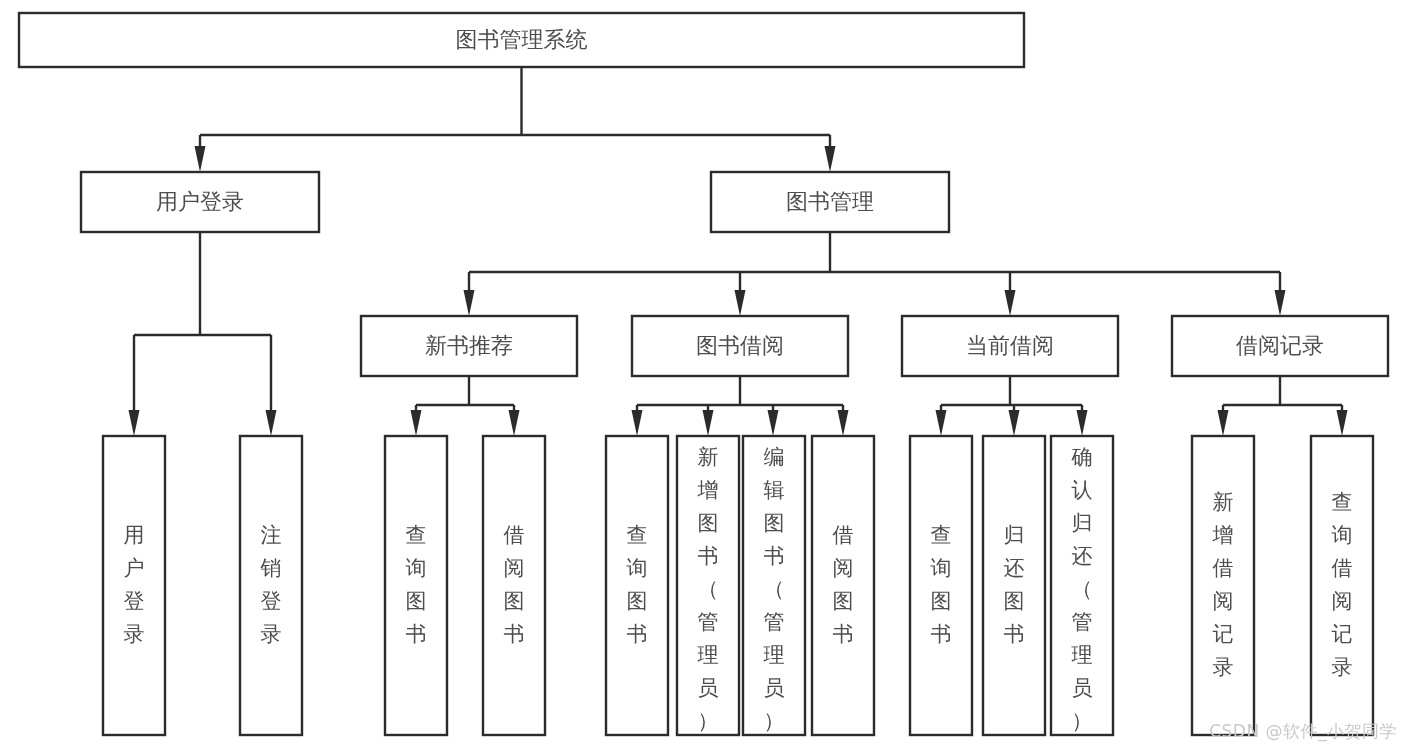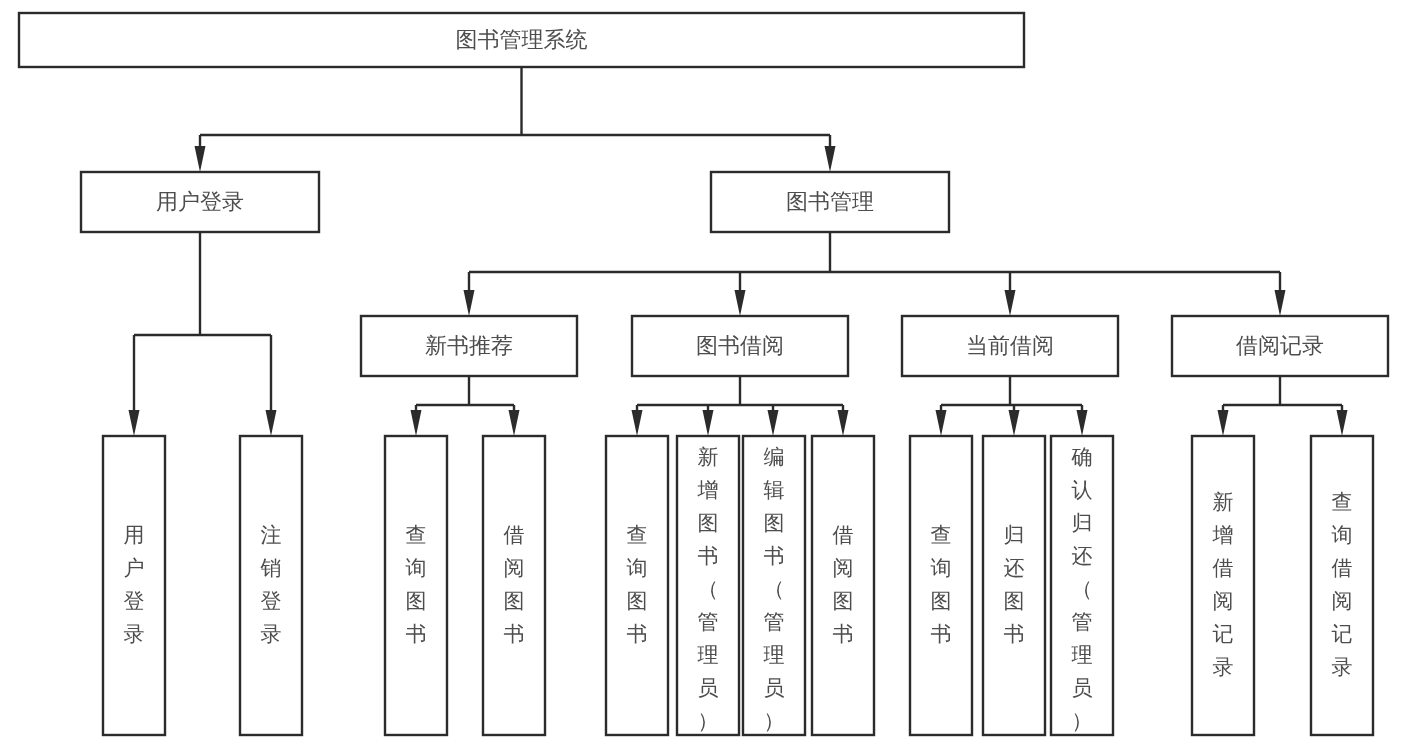--- a/index.html
+++ b/index.html
@@ -212,13 +212,14 @@
       </g>
       <g>
         <rect class="node-box" x="1192" y="436" width="62" height="299"></rect>
         <text class="node-label vertical" x="1223" y="503"><tspan x="1223" dy="0">新</tspan><tspan x="1223" dy="33">增</tspan><tspan x="1223" dy="33">借</tspan><tspan x="1223" dy="33">阅</tspan><tspan x="1223" dy="33">记</tspan><tspan x="1223" dy="33">录</tspan></text>
       </g>
       <g>
         <rect class="node-box" x="1311" y="436" width="62" height="299"></rect>
         <text class="node-label vertical" x="1342" y="503"><tspan x="1342" dy="0">查</tspan><tspan x="1342" dy="33">询</tspan><tspan x="1342" dy="33">借</tspan><tspan x="1342" dy="33">阅</tspan><tspan x="1342" dy="33">记</tspan><tspan x="1342" dy="33">录</tspan></text>
       </g>
     </svg>
+  <div class="watermark-text">CSDN @软件_小贺同学</div>
 </div>
 
 </body></html>

